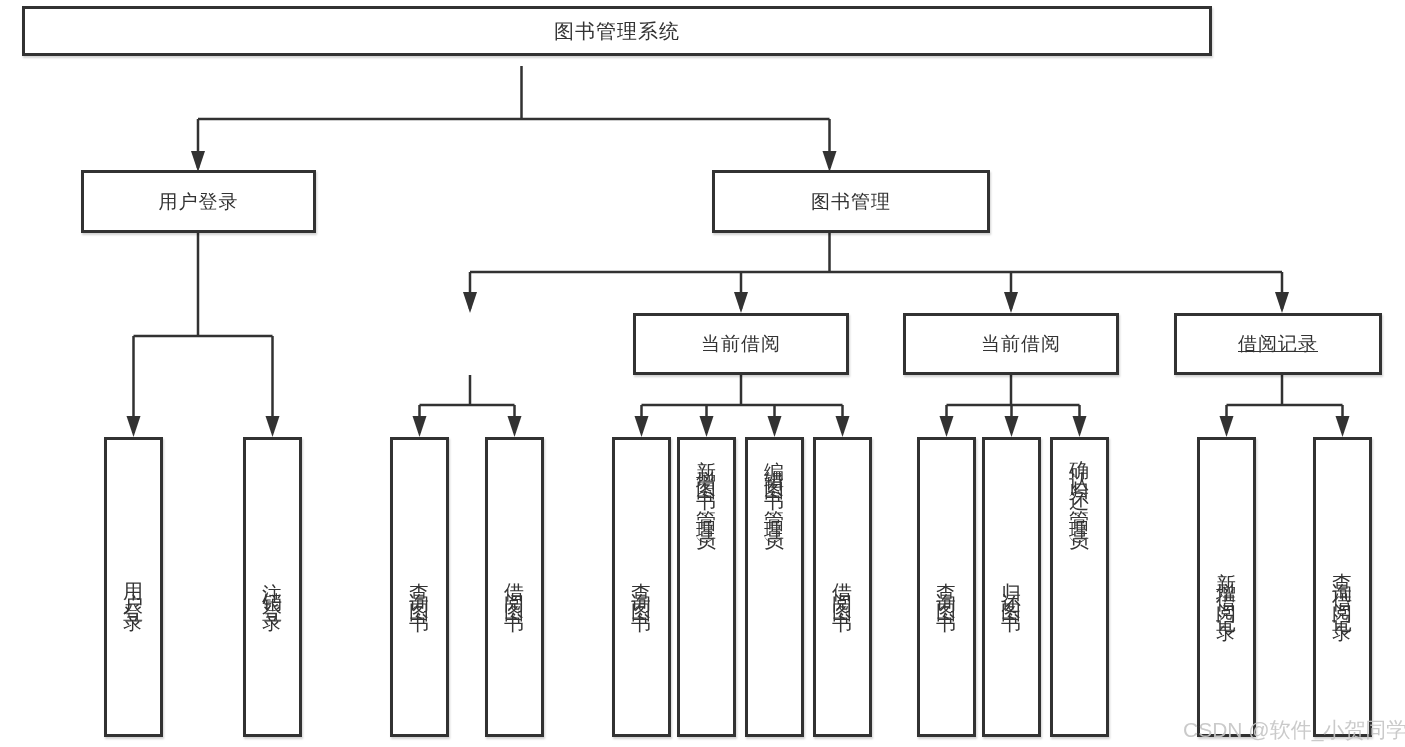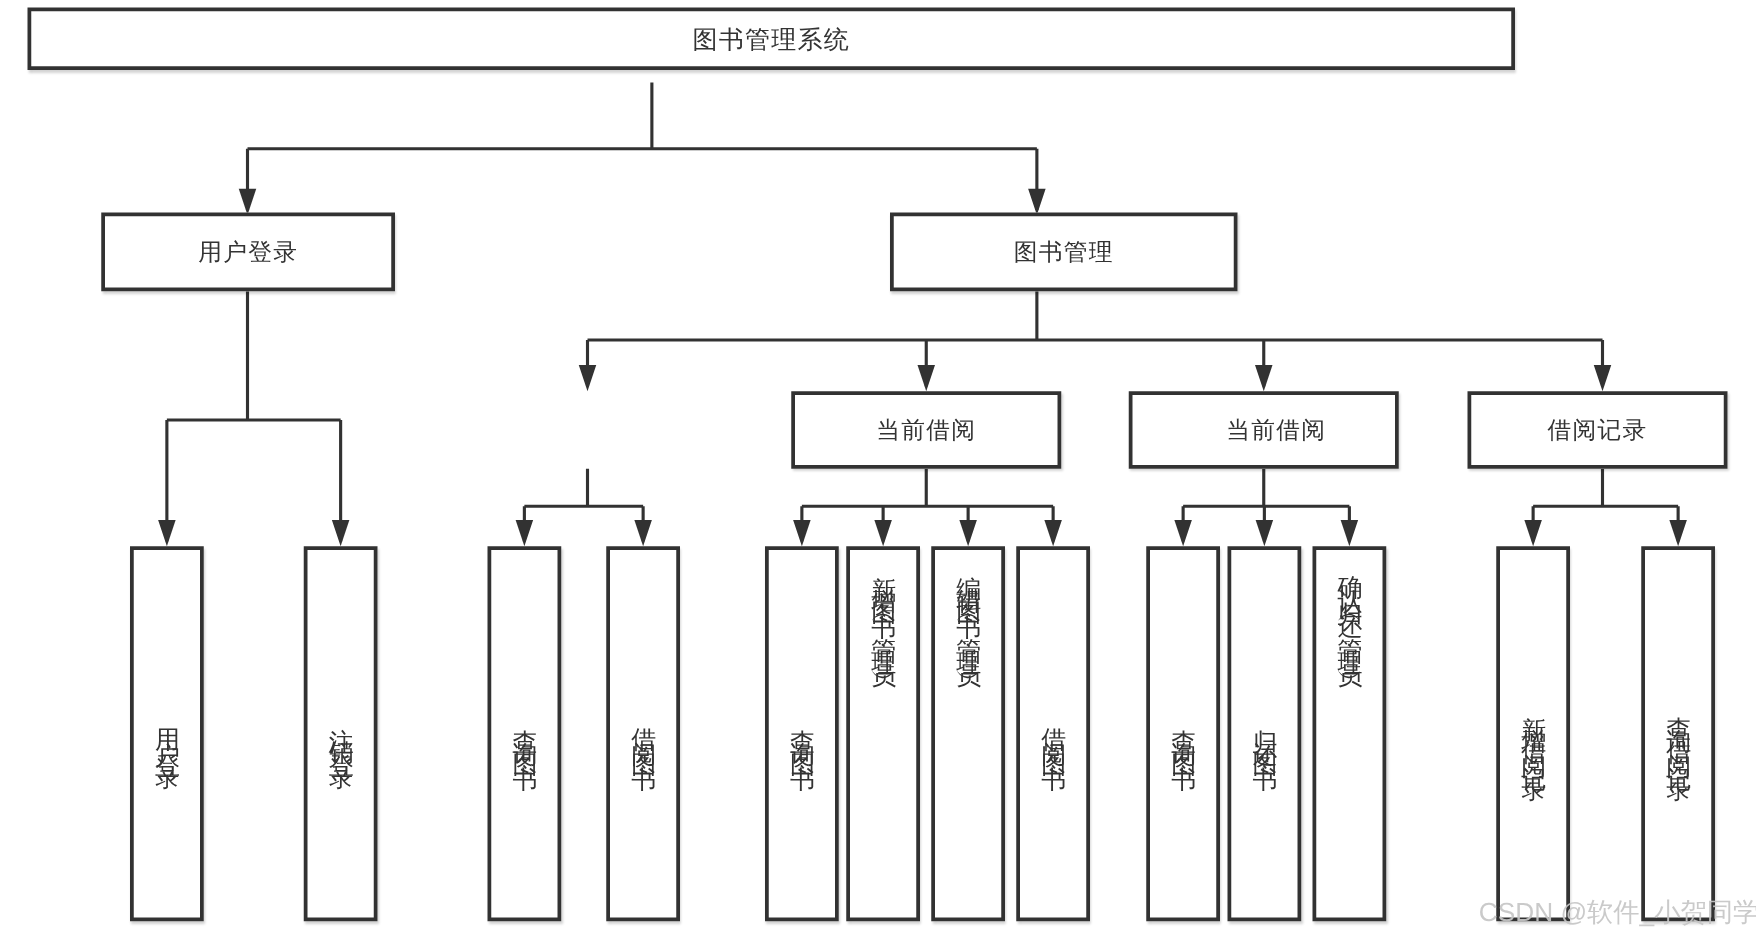--- a/index.html
+++ b/index.html
@@ -121,21 +121,21 @@
   <div class="hnode" style="left:712px; top:170px; width:278px; height:63px;">
     <span class="hlabel">图书管理</span>
   </div>
 
   <div class="hnode" style="left:633px; top:313px; width:216px; height:62px;">
     <span class="hlabel">当前借阅</span>
   </div>
   <div class="hnode" style="left:903px; top:313px; width:216px; height:62px;padding-left:20px;">
     <span class="hlabel">当前借阅</span>
   </div>
-  <div class="hnode" style="left:1174px; top:313px; width:208px; height:62px;">
+  <div class="hnode" style="left:1174px; top:313px; width:208px; height:62px;text-decoration:underline;">
     <span class="hlabel">借阅记录</span>
   </div>
 
   <div class="vnode" style="left:104px;">
     <span class="vtext">用户登录</span>
   </div>
   <div class="vnode" style="left:243px;">
     <span class="vtext">注销登录</span>
   </div>
 

